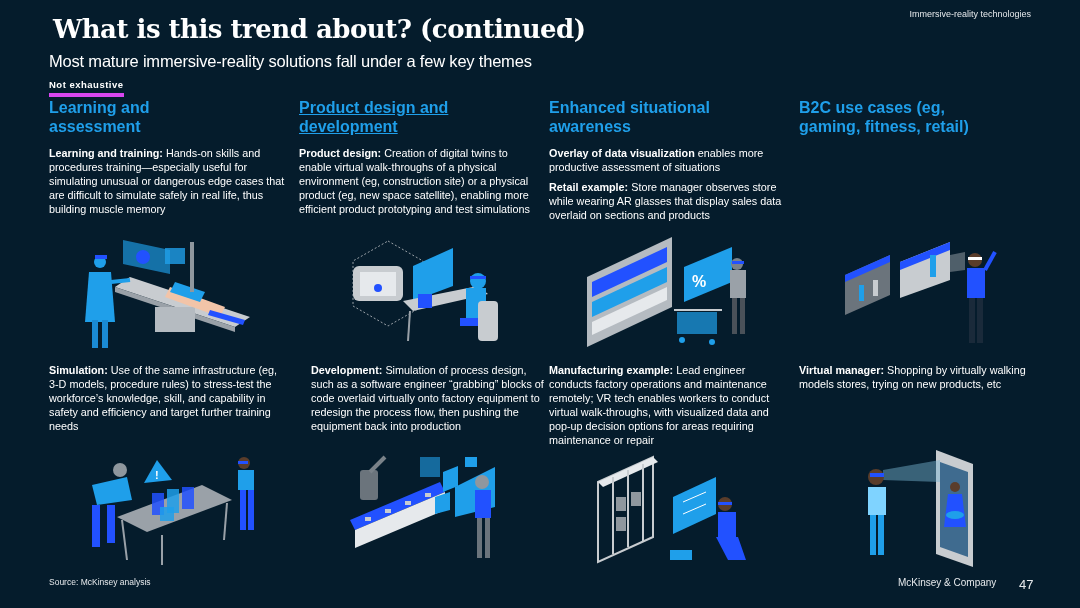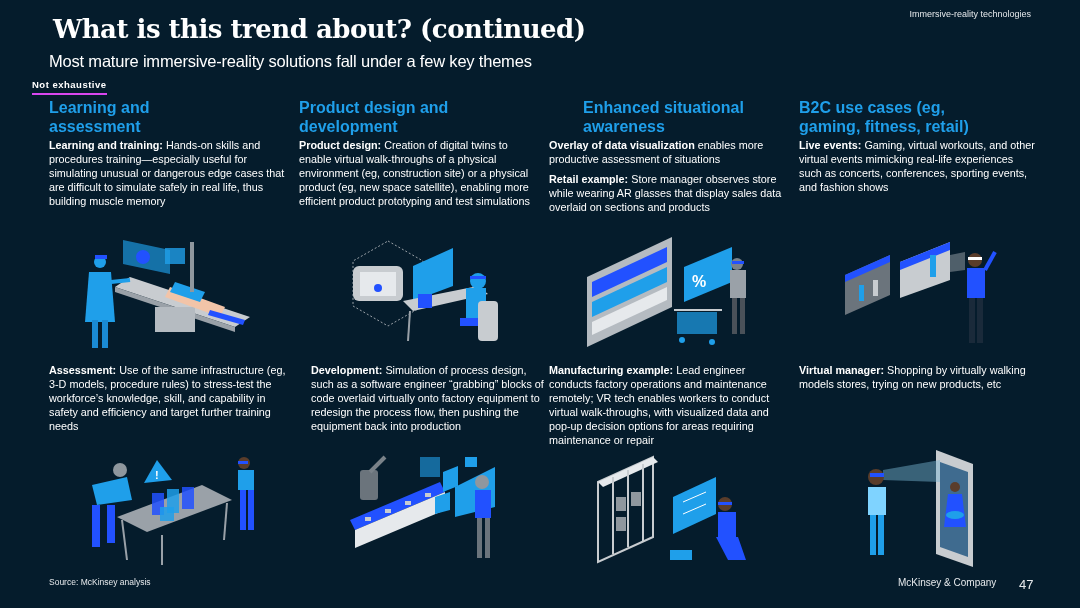--- a/index.html
+++ b/index.html
@@ -2,25 +2,25 @@
 <html><head>
 <meta charset="utf-8">
 <style>
   * { margin: 0; padding: 0; box-sizing: border-box; }
   html, body { width: 1080px; height: 608px; background: #051c2c; overflow: hidden; }
   body { position: relative; font-family: "Liberation Sans", sans-serif; color: #ffffff; }
 
   .tracker { position: absolute; top: 9px; right: 49px; font-size: 9px; color: #e6e9ec; }
   .title { position: absolute; left: 53px; top: 14px; font-family: "DejaVu Serif", serif; font-weight: bold; font-size: 26px; letter-spacing: -0.5px; color: #ffffff; }
   .subtitle { position: absolute; left: 49px; top: 52px; font-size: 16.5px; color: #ffffff; letter-spacing: -0.2px; }
-  .tag { position: absolute; left: 32px; top: 79px; font-size: 9.5px; font-weight: bold; letter-spacing: 0.5px; color: #ffffff; padding-bottom: 3px; border-bottom: 2px solid #d946ef; }
+  .tag { position: absolute; left: 49px; top: 79px; font-size: 9.5px; font-weight: bold; letter-spacing: 0.5px; color: #ffffff; padding-bottom: 3px; border-bottom: 4px solid #d946ef; }
 
   .col { position: absolute; top: 98px; width: 240px; }
   .col-title { font-size: 16px; font-weight: bold; color: #1f9fea; line-height: 19px; height: 40px; }
-  .block { font-size: 10.8px; line-height: 14px; color: #ffffff; margin-top: 0; }
+  .block { font-size: 10.8px; line-height: 14px; color: #ffffff; margin-top: 8px; }
   .block b { font-weight: bold; }
   .block + .block { margin-top: 6px; }
 
   .lower { position: absolute; top: 363px; width: 240px; font-size: 10.8px; line-height: 14px; }
 
   .illus { position: absolute; }
   .footer-src { position: absolute; left: 49px; top: 577px; font-size: 8.5px; color: #e6e9ec; }
   .footer-co { position: absolute; left: 898px; top: 577px; font-size: 10px; color: #e6e9ec; }
   .footer-pg { position: absolute; left: 1019px; top: 577px; font-size: 13px; color: #e6e9ec; }
 </style>
@@ -29,38 +29,37 @@
 
 <div class="tracker">Immersive-reality technologies</div>
 <div class="title">What is this trend about? (continued)</div>
 <div class="subtitle">Most mature immersive-reality solutions fall under a few key themes</div>
 <div class="tag">Not exhaustive</div>
 
 <div class="col" style="left:49px;">
   <div class="col-title" style="width:120px;">Learning and assessment</div>
   <div class="block"><b>Learning and training:</b><span> Hands-on skills and procedures training—especially useful for simulating unusual or dangerous edge cases that are difficult to simulate safely in real life, thus building muscle memory</span></div>
 </div>
-<div class="lower" style="left:49px;"><b>Assessment:</b><span> Use of the same infrastructure (eg, 3-D models, procedure rules) to stress-test the workforce’s knowledge, skill, and capability in safety and efficiency and target further training needs</span></div>
+<div class="lower" style="left:49px;"><b>Simulation:</b><span> Use of the same infrastructure (eg, 3-D models, procedure rules) to stress-test the workforce’s knowledge, skill, and capability in safety and efficiency and target further training needs</span></div>
 
 <div class="col" style="left:299px;">
-  <div class="col-title" style="width:170px;">Product design and development</div>
+  <div class="col-title" style="width:170px;text-decoration:underline;">Product design and development</div>
   <div class="block"><b>Product design:</b><span> Creation of digital twins to enable virtual walk-throughs of a physical environment (eg, construction site) or a physical product (eg, new space satellite), enabling more efficient product prototyping and test simulations</span></div>
 </div>
 <div class="lower" style="left:311px;"><b>Development:</b><span> Simulation of process design, such as a software engineer “grabbing” blocks of code overlaid virtually onto factory equipment to redesign the process flow, then pushing the equipment back into production</span></div>
 
 <div class="col" style="left:549px;">
-  <div class="col-title" style="width:170px;margin-left:34px;">Enhanced situational awareness</div>
+  <div class="col-title" style="width:170px;">Enhanced situational awareness</div>
   <div class="block"><b>Overlay of data visualization</b><span> enables more productive assessment of situations</span></div>
   <div class="block"><b>Retail example:</b><span> Store manager observes store while wearing AR glasses that display sales data overlaid on sections and products</span></div>
 </div>
 <div class="lower" style="left:549px;"><b>Manufacturing example:</b><span> Lead engineer conducts factory operations and maintenance remotely; VR tech enables workers to conduct virtual walk-throughs, with visualized data and pop-up decision options for areas requiring maintenance or repair</span></div>
 
 <div class="col" style="left:799px;">
   <div class="col-title" style="width:210px;">B2C use cases (eg, gaming, fitness, retail)</div>
-  <div class="block"><b>Live events:</b><span> Gaming, virtual workouts, and other virtual events mimicking real-life experiences such as concerts, conferences, sporting events, and fashion shows</span></div>
 </div>
 <div class="lower" style="left:799px;"><b>Virtual manager:</b><span> Shopping by virtually walking models stores, trying on new products, etc</span></div>
 
 <svg class="illus" style="left:75px; top:232px;" width="200" height="120" viewBox="0 0 200 120">
   <polygon points="40,55 160,95 175,85 55,45" fill="#c8ccd0"></polygon>
   <polygon points="40,55 160,95 160,100 40,60" fill="#9aa1a8"></polygon>
   <rect x="80" y="75" width="40" height="25" fill="#b5bbc1"></rect>
   <polygon points="95,55 150,75 145,85 90,65" fill="#f2c4a8"></polygon>
   <polygon points="100,50 130,60 125,70 95,60" fill="#1f9fea"></polygon>
   <polygon points="135,78 170,88 168,93 133,83" fill="#2251ff"></polygon>

